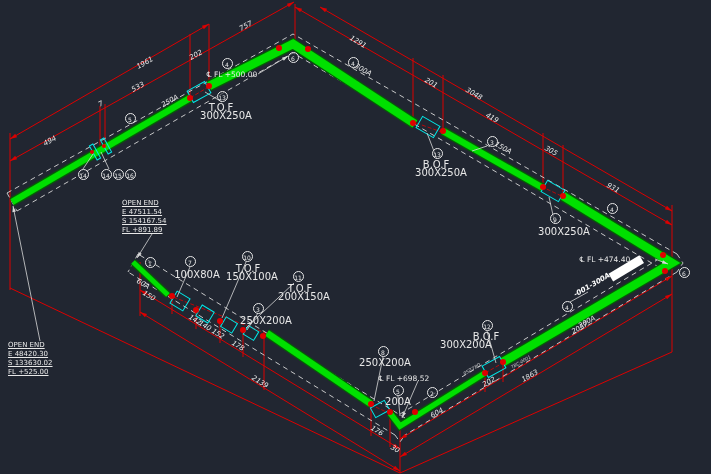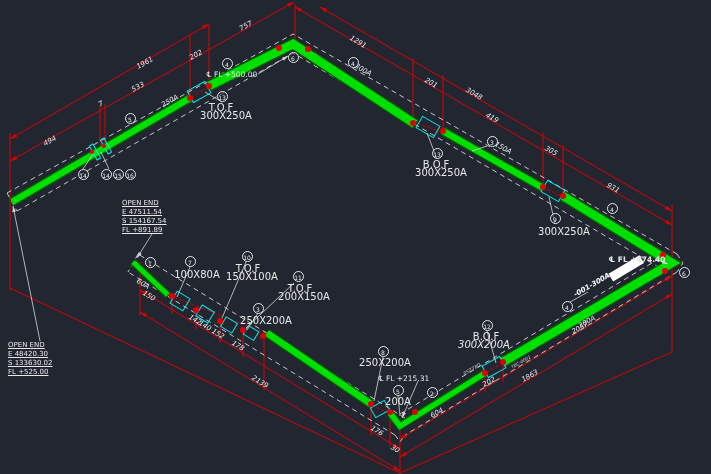--- a/index.html
+++ b/index.html
@@ -233,35 +233,35 @@
       <span class="ann dim" style="left: 238px; top: 346px; transform: translate(-50%, -50%) rotate(31deg);">178</span>
       <span class="ann dim" style="left: 260px; top: 382px; transform: translate(-50%, -50%) rotate(31deg);">2139</span>
       <span class="ann dim" style="left: 377px; top: 431px; transform: translate(-50%, -50%) rotate(31deg);">176</span>
       <span class="ann dim" style="left: 395px; top: 449px; transform: translate(-50%, -50%) rotate(31deg);">30</span>
       <span class="ann size" style="left: 170px; top: 101px; transform: translate(-50%, -50%) rotate(-29deg);">250A</span>
       <span class="ann size" style="left: 363px; top: 70px; transform: translate(-50%, -50%) rotate(30deg);">300A</span>
       <span class="ann size" style="left: 503px; top: 148px; transform: translate(-50%, -50%) rotate(30deg);">150A</span>
       <span class="ann size" style="left: 587px; top: 322px; transform: translate(-50%, -50%) rotate(-29deg);">300A</span>
       <span class="ann size" style="left: 143px; top: 284px; transform: translate(-50%, -50%) rotate(31deg);">60A</span>
       <span class="ann elev" style="left: 232px; top: 74px; transform: translate(-50%, -50%) rotate(0deg);">℄ FL +500.00</span>
-      <span class="ann elev" style="left: 637px; top: 259px; transform: translate(-50%, -50%) rotate(0deg); font-weight: bold;">℄ FL +474.40</span>
-      <span class="ann elev" style="left: 404px; top: 378px; transform: translate(-50%, -50%) rotate(0deg);">℄ FL +215.31</span>
+      <span class="ann elev" style="left: 605px; top: 259px; transform: translate(-50%, -50%) rotate(0deg);">℄ FL +474.40</span>
+      <span class="ann elev" style="left: 404px; top: 378px; transform: translate(-50%, -50%) rotate(0deg);">℄ FL +698.52</span>
       <span class="ann line" style="left: 592px; top: 285px; transform: translate(-50%, -50%) rotate(-30deg);">-001-300A</span>
       <span class="ann tiny" style="left: 472px; top: 369px; transform: translate(-50%, -50%) rotate(-30deg);">05Z-TBD</span>
       <span class="ann tiny" style="left: 521px; top: 362px; transform: translate(-50%, -50%) rotate(-30deg);">TBC-0001</span>
       <span class="ann fit" style="left: 197px; top: 274px; transform: translate(-50%, -50%) rotate(0deg);">100X80A</span>
       <span class="ann fit" style="left: 248px; top: 268px; transform: translate(-50%, -50%) rotate(0deg);">T.O.F</span>
       <span class="ann fit" style="left: 252px; top: 276px; transform: translate(-50%, -50%) rotate(0deg);">150X100A</span>
       <span class="ann fit" style="left: 300px; top: 288px; transform: translate(-50%, -50%) rotate(0deg);">T.O.F</span>
       <span class="ann fit" style="left: 304px; top: 296px; transform: translate(-50%, -50%) rotate(0deg);">200X150A</span>
       <span class="ann fit" style="left: 266px; top: 320px; transform: translate(-50%, -50%) rotate(0deg);">250X200A</span>
       <span class="ann fit" style="left: 385px; top: 362px; transform: translate(-50%, -50%) rotate(0deg);">250X200A</span>
       <span class="ann fit" style="left: 398px; top: 401px; transform: translate(-50%, -50%) rotate(0deg);">200A</span>
       <span class="ann fit" style="left: 486px; top: 336px; transform: translate(-50%, -50%) rotate(0deg);">B.O.F</span>
-      <span class="ann fit" style="left: 484px; top: 344px; transform: translate(-50%, -50%) rotate(0deg); font-style: italic;">300X200A</span>
+      <span class="ann fit" style="left: 466px; top: 344px; transform: translate(-50%, -50%) rotate(0deg);">300X200A</span>
       <span class="ann fit" style="left: 564px; top: 231px; transform: translate(-50%, -50%) rotate(0deg);">300X250A</span>
       <span class="ann fit" style="left: 221px; top: 107px; transform: translate(-50%, -50%) rotate(0deg);">T.O.F</span>
       <span class="ann fit" style="left: 226px; top: 115px; transform: translate(-50%, -50%) rotate(0deg);">300X250A</span>
       <span class="ann fit" style="left: 436px; top: 164px; transform: translate(-50%, -50%) rotate(0deg);">B.O.F</span>
       <span class="ann fit" style="left: 441px; top: 172px; transform: translate(-50%, -50%) rotate(0deg);">300X250A</span>
       <div class="tag" style="left: 144.5px; top: 256.5px;">1</div>
       <div class="tag" style="left: 426.5px; top: 386.5px;">2</div>
       <div class="tag" style="left: 486.5px; top: 135.5px;">3</div>
       <div class="tag" style="left: 252.5px; top: 302.5px;">3</div>
       <div class="tag" style="left: 221.5px; top: 57.5px;">4</div>

